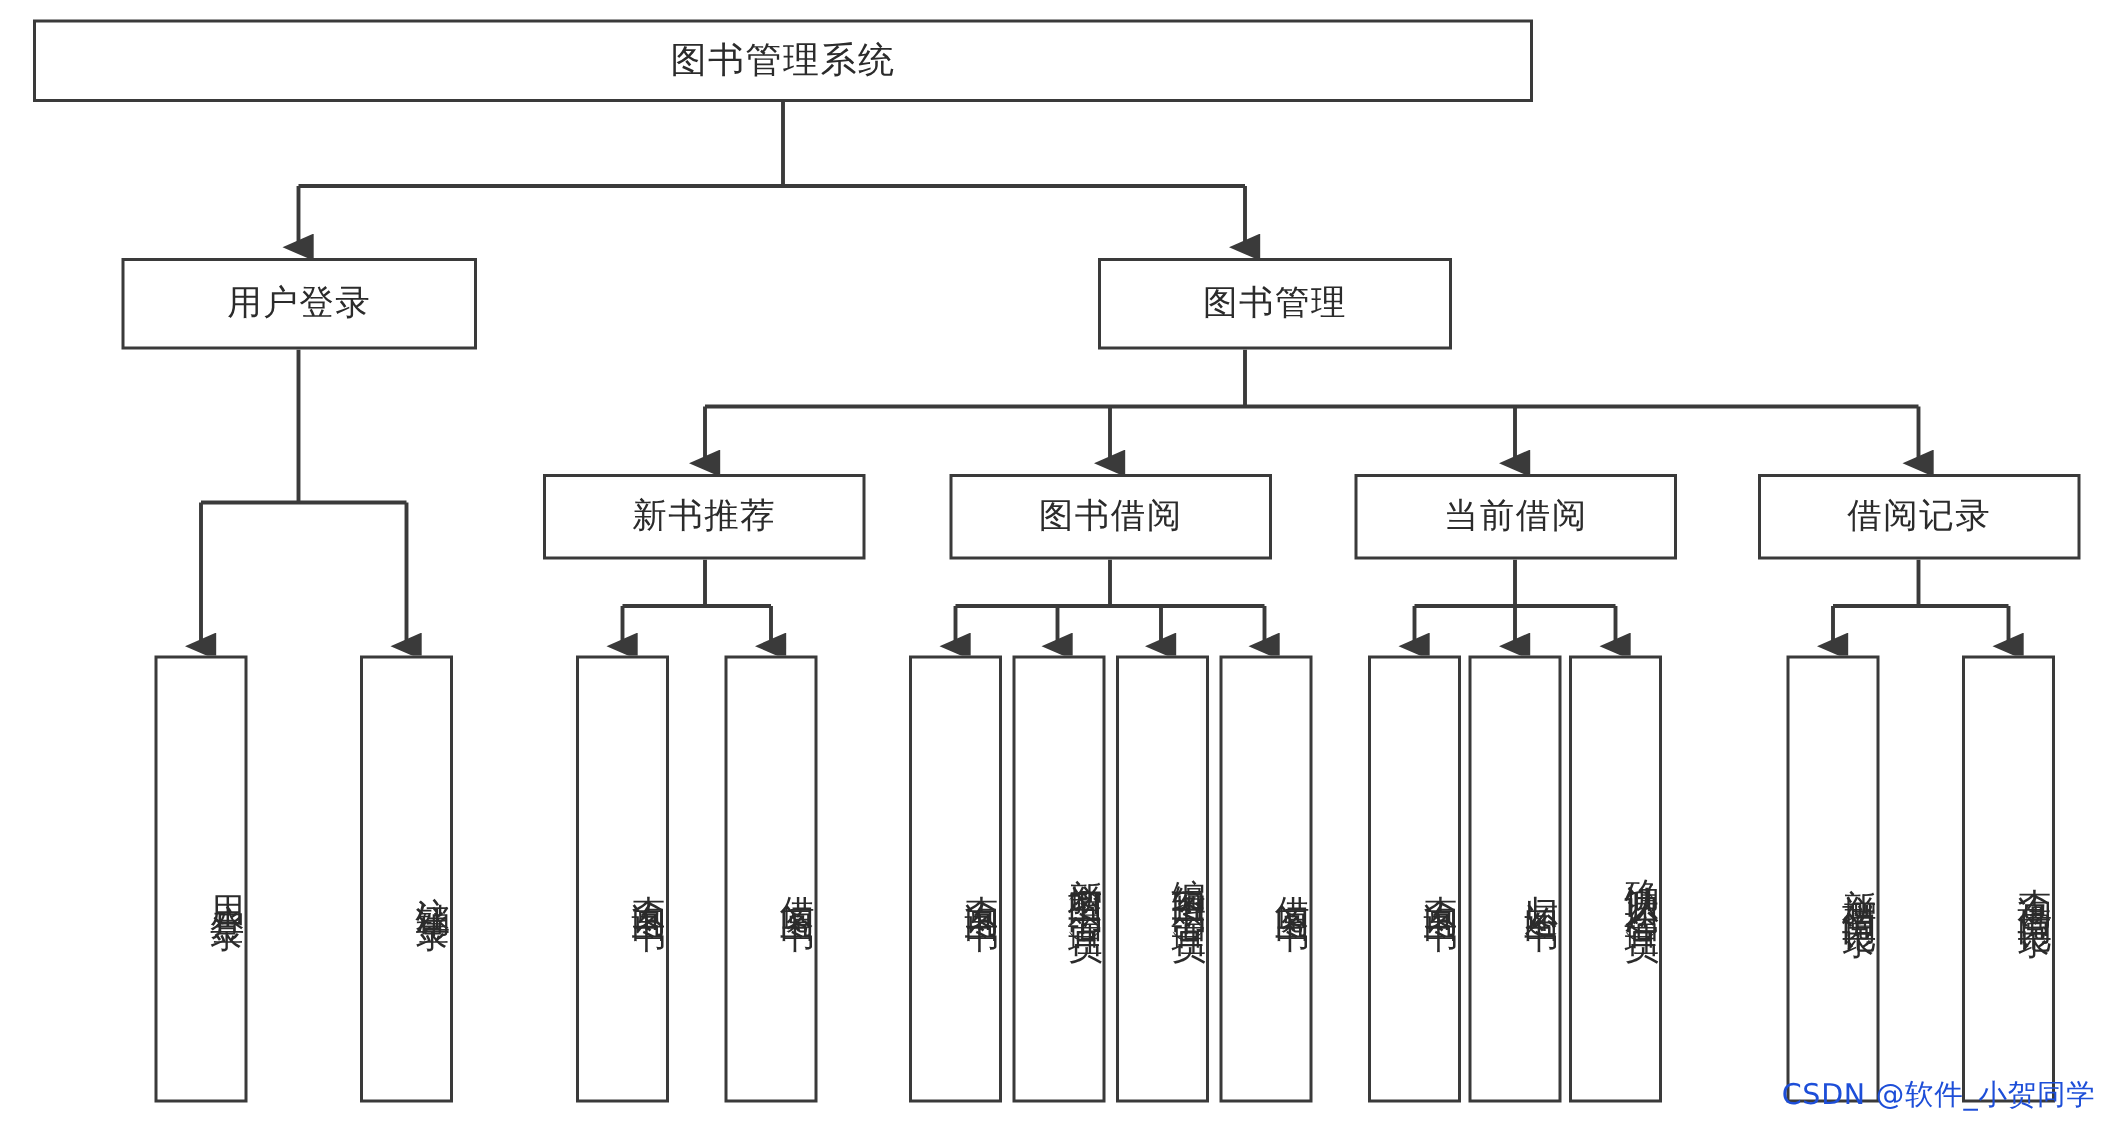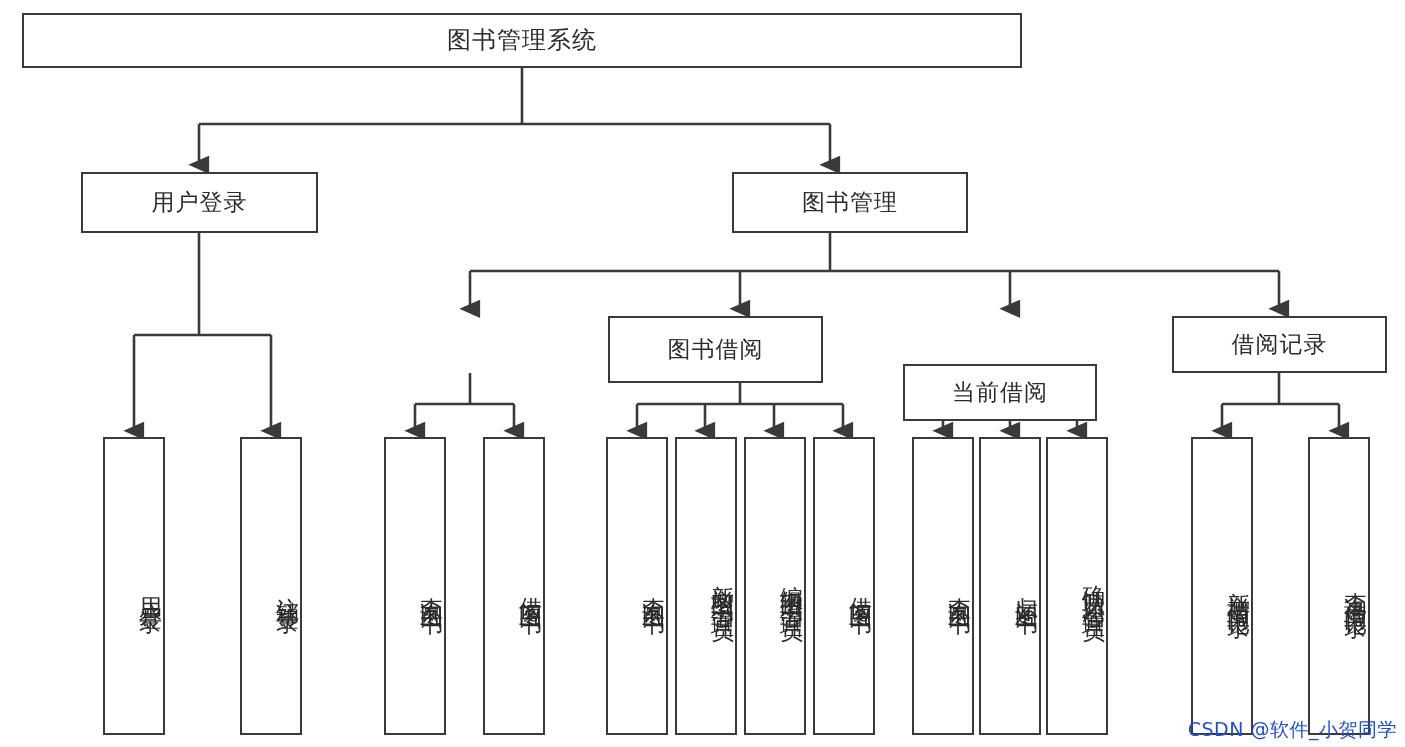--- a/index.html
+++ b/index.html
@@ -121,22 +121,23 @@
       <path d="M1222,404 L1222,430" marker-end="url(#arrow)"></path>
       <path d="M1339,404 L1339,430" marker-end="url(#arrow)"></path>
     </g>
   </svg>
 
   <div class="node horiz root" style="left:22px; top:13px; width:1000px; height:55px;">图书管理系统</div>
 
   <div class="node horiz" style="left:81px; top:172px; width:237px; height:61px;">用户登录</div>
   <div class="node horiz" style="left:711px; top:172px; width:236px; height:61px;margin-left:21px;">图书管理</div>
 
-  <div class="node horiz" style="left:608px; top:316px; width:215px; height:67px;">图书借阅</div>
-  <div class="node horiz" style="left:903px; top:316px; width:194px; height:57px;margin-top:48px;">当前借阅</div>
+  <div class="node horiz" style="left:362px; top:316px; width:215px; height:57px;">新书推荐</div>
+  <div class="node horiz" style="left:633px; top:316px; width:215px; height:57px;">图书借阅</div>
+  <div class="node horiz" style="left:903px; top:316px; width:215px; height:57px;">当前借阅</div>
   <div class="node horiz" style="left:1172px; top:316px; width:215px; height:57px;">借阅记录</div>
 
   <div class="node vert" style="left:103px; top:437px; width:62px; height:298px;">
     <span class="vtext">用户登录</span>
   </div>
   <div class="node vert" style="left:240px; top:437px; width:62px; height:298px;">
     <span class="vtext">注销登录</span>
   </div>
 
   <div class="node vert" style="left:384px; top:437px; width:62px; height:298px;">

